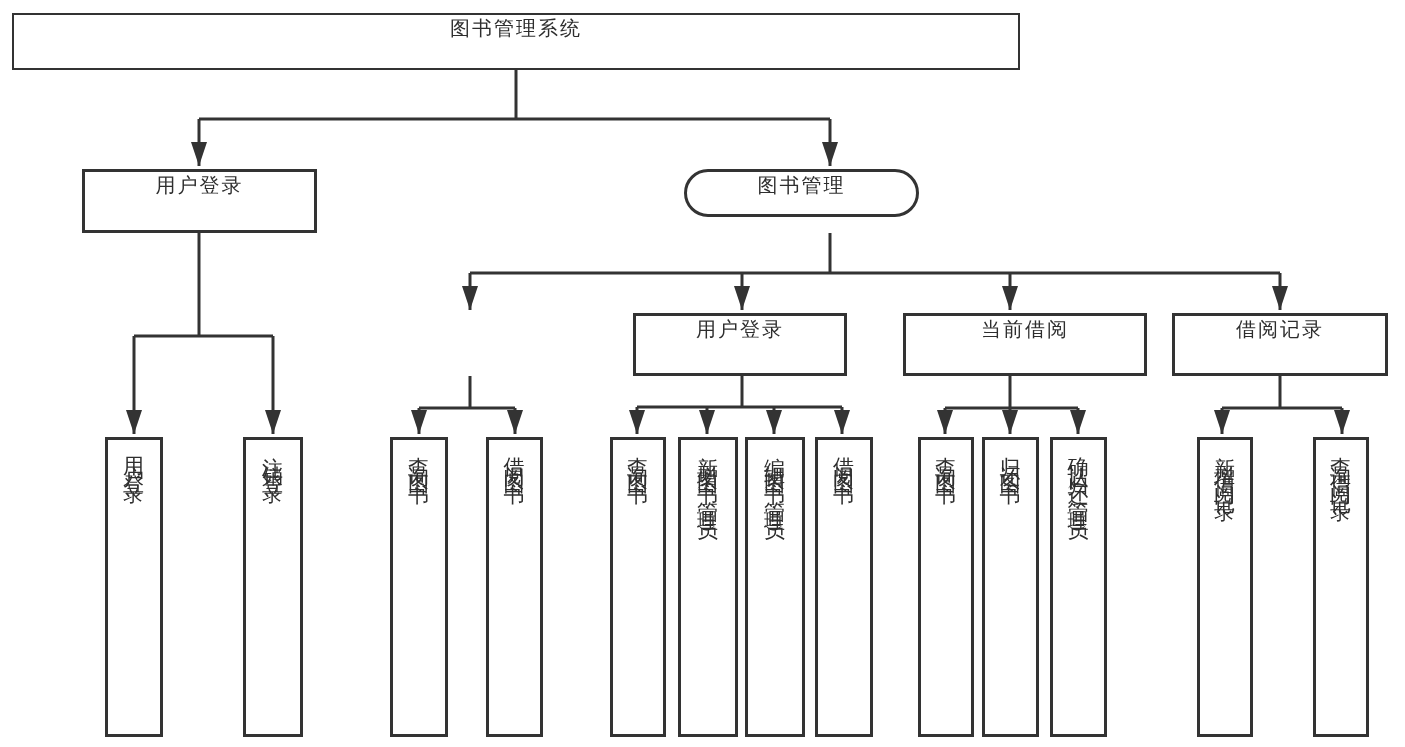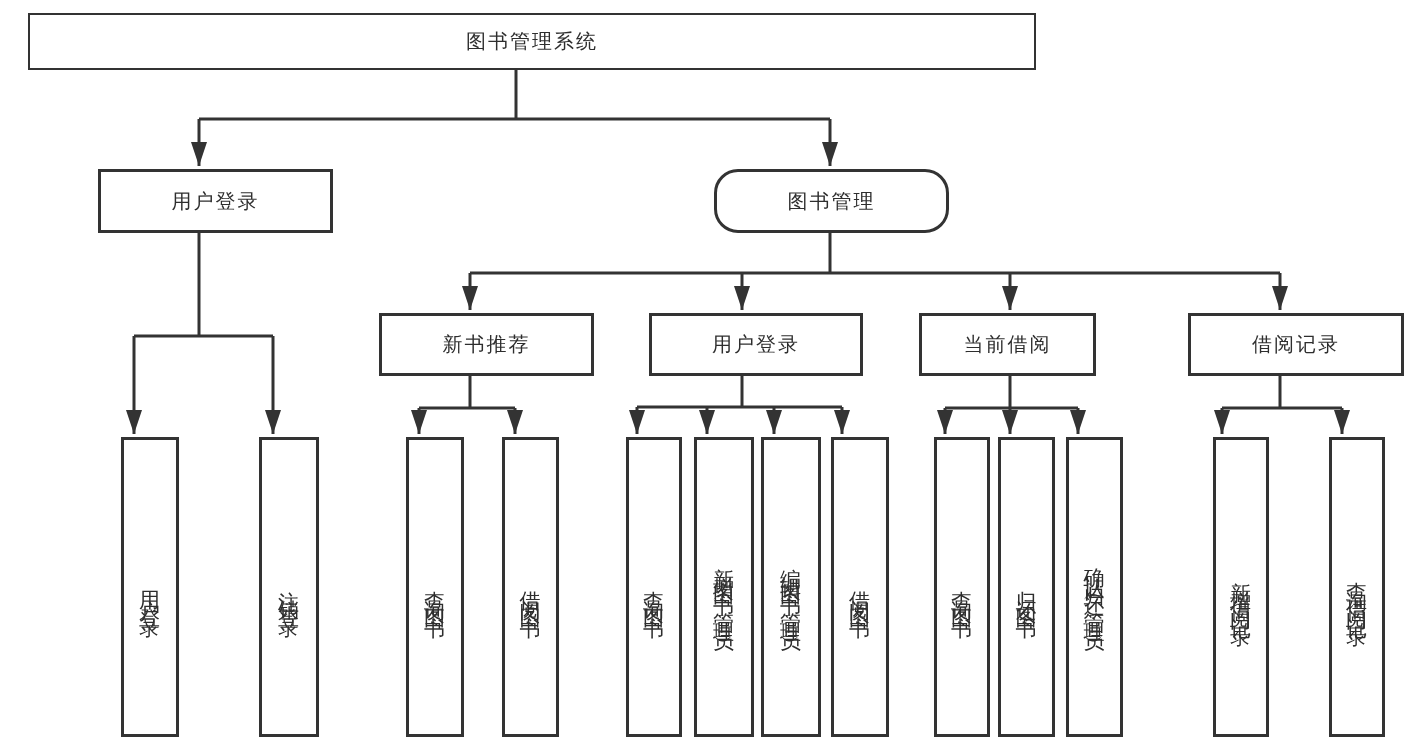--- a/index.html
+++ b/index.html
@@ -6,37 +6,36 @@
   #stage{
     position:relative;width:1405px;height:747px;background:var(--bg,#fff);
     font-family:"Liberation Sans",sans-serif;overflow:hidden;
   }
   #wires{position:absolute;left:0;top:0;pointer-events:none;}
   #wires path{stroke:var(--line,#333);stroke-width:3;fill:none;}
   #arrowhead path{fill:var(--line,#333);stroke:none;}
   .box{
     position:absolute;box-sizing:border-box;background:#fff;
     border:3px solid var(--line,#333);
-    display:flex;align-items:center;justify-content:center;
+    display:flex;align-items:flex-start;justify-content:center;
     color:var(--text,#2e2e2e);
-    margin-left:16px;
   }
   .hbox .label{font-size:20px;letter-spacing:2px;white-space:nowrap;}
   .leaf .label{
     writing-mode:vertical-rl;text-orientation:mixed;
     font-size:21px;letter-spacing:9px;line-height:1;
     margin-bottom:-9px;
   }
   
   #root        {left:12px;  top:13px;  width:1008px;height:57px;border-width:2px;}
   #n-user-login{left:82px;  top:169px; width:235px; height:64px;}
-  #n-book-mgmt {left:698px; top:169px; width:235px; height:64px;border-radius:24px;}
+  #n-book-mgmt {left:684px; top:169px; width:235px; height:48px;border-radius:24px;}
   #n-new-book  {left:363px; top:313px; width:215px; height:63px;}
   #n-book-borr {left:633px; top:313px; width:214px; height:63px;}
-  #n-current   {left:903px; top:313px; width:177px; height:63px;}
+  #n-current   {left:903px; top:313px; width:244px; height:63px;}
   #n-records   {left:1172px;top:313px; width:216px; height:63px;}
   .leaf{top:437px;height:300px;}
   #l-login-user  {left:105px; width:58px;}
   #l-login-out   {left:243px; width:60px;}
   #l-rec-query   {left:390px; width:58px;}
   #l-rec-borrow  {left:486px; width:57px;}
   #l-bor-query   {left:610px; width:56px;}
   #l-bor-add     {left:678px; width:60px;}
   #l-bor-edit    {left:745px; width:60px;}
   #l-bor-borrow  {left:815px; width:58px;}
@@ -122,23 +121,20 @@
     <span class="label">图书管理系统</span>
   </div>
 
   <div class="box hbox" id="n-user-login">
     <span class="label">用户登录</span>
   </div>
   <div class="box hbox" id="n-book-mgmt">
     <span class="label">图书管理</span>
   </div>
 
-  <div class="box hbox" id="n-new-book">
-    <span class="label">新书推荐</span>
-  </div>
   <div class="box hbox" id="n-book-borr">
     <span class="label">用户登录</span>
   </div>
   <div class="box hbox" id="n-current">
     <span class="label">当前借阅</span>
   </div>
   <div class="box hbox" id="n-records">
     <span class="label">借阅记录</span>
   </div>
 

